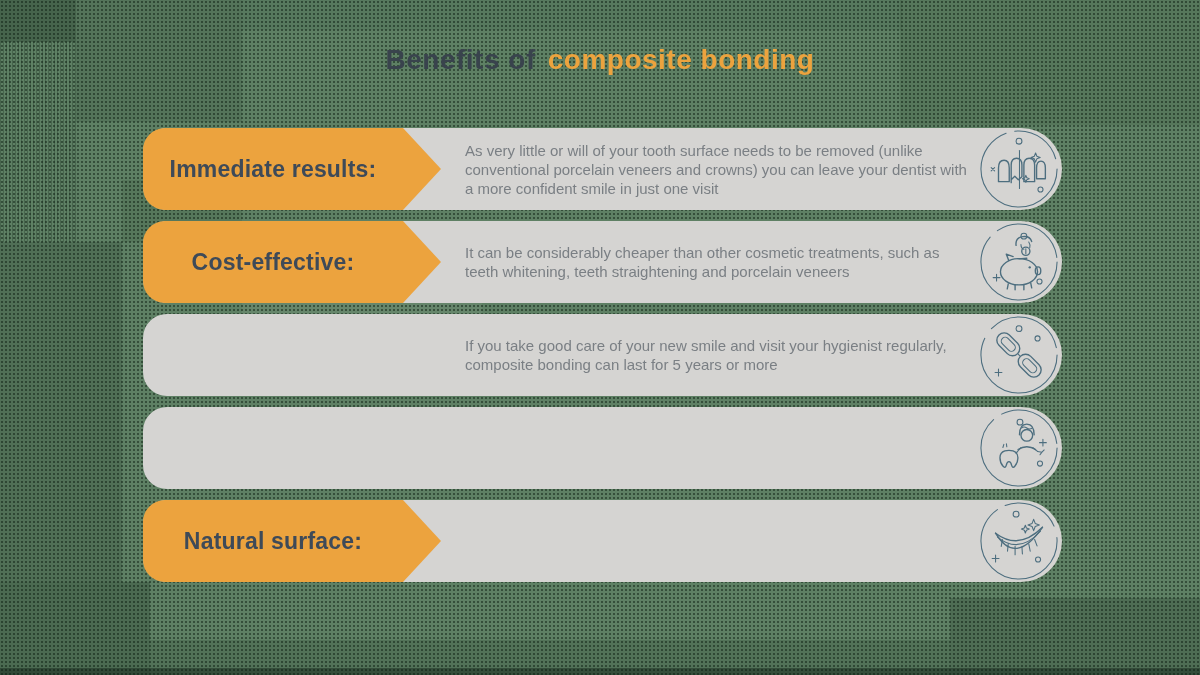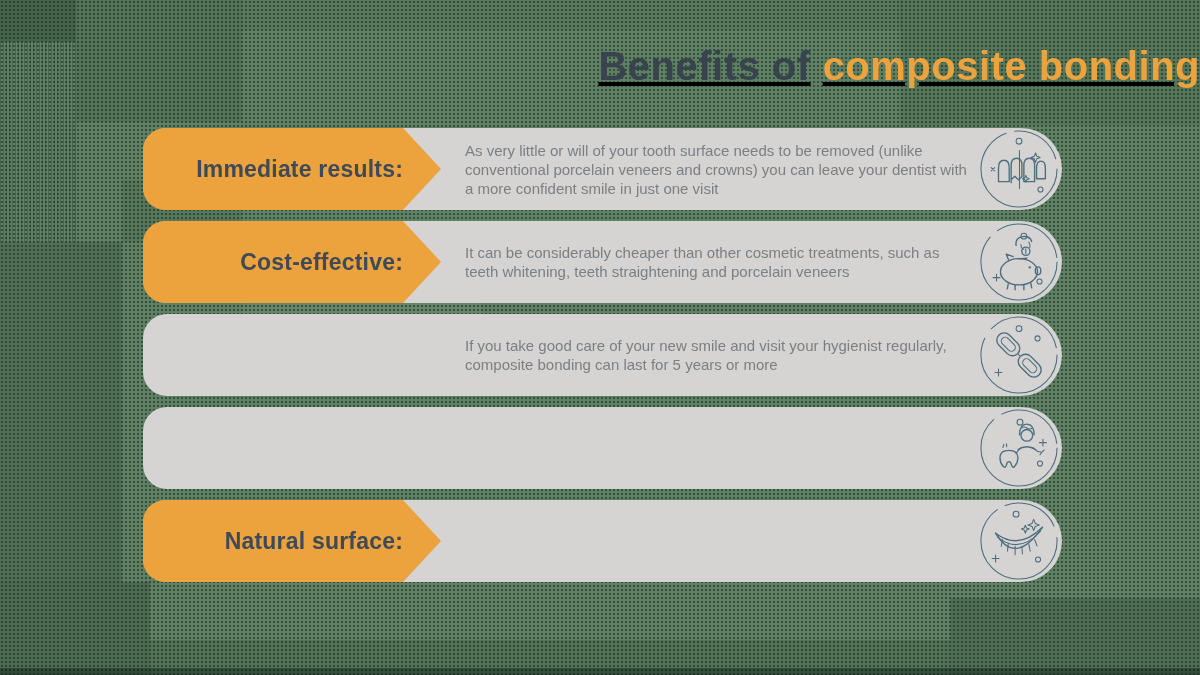--- a/index.html
+++ b/index.html
@@ -27,38 +27,37 @@
   .p8  { left:150px; top:640px; width:800px; height:35px; background:rgba(16,36,22,0.15); }
   .p9  { left:950px; top:598px; width:250px; height:77px; background:rgba(16,36,22,0.20); }
   .p10 { left:0; top:668px; width:1200px; height:7px; background:rgba(8,22,12,0.38); }
   .p11 { left:900px; top:0; width:300px; height:125px; background:rgba(16,36,22,0.10); }
   .p12 { left:242px; top:0; width:660px; height:30px; background:rgba(16,36,22,0.08); }
 
   .content { position:absolute; inset:0; z-index:1; }
 
   .title {
     position:absolute; top:44px; left:0; width:100%;
-    text-align:right; font-weight:bold; font-size:40px; letter-spacing:0.5px;
+    text-align:center; font-weight:bold; font-size:28px; letter-spacing:0.5px;
     white-space:nowrap;
-    text-decoration:underline;
   }
   .t-prefix  { color:var(--title_prefix, #39434D); margin-right:12px; }
   .t-highlight { color:var(--orange, #ECA33E); }
 
   .rows { position:absolute; left:143px; top:128px; }
   .row {
     position:relative; width:919px; height:82px; margin-bottom:11px;
     background:var(--panel_gray, #D5D4D2);
     border-radius:24px 41px 41px 24px;
   }
   .arrow {
     position:absolute; left:0; top:0; width:260px; height:82px;
     background:var(--orange, #ECA33E);
     border-radius:22px 0 0 22px;
-    display:flex; align-items:center; justify-content:flex-end;
+    display:flex; align-items:center; justify-content:center;
   }
   .arrow::after {
     content:""; position:absolute; left:260px; top:0; width:0; height:0;
     border-top:41px solid transparent; border-bottom:41px solid transparent;
     border-left:38px solid var(--orange, #ECA33E);
   }
   .label {
     color:var(--label_text, #3E4A58); font-weight:bold; font-size:23px;
     letter-spacing:0.2px; white-space:nowrap;
   }

